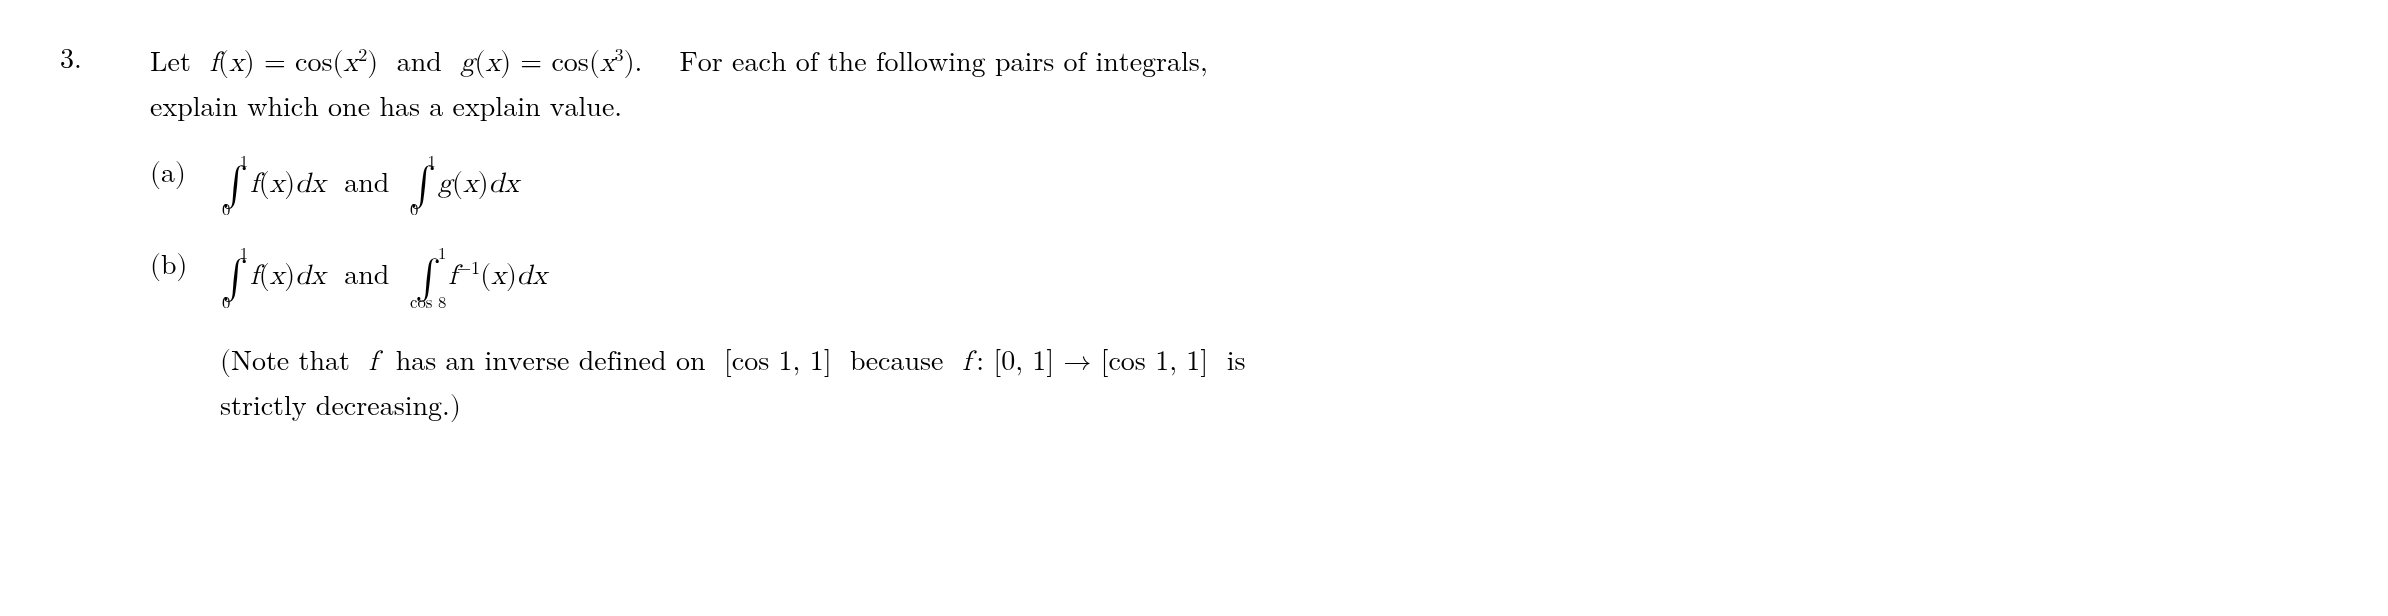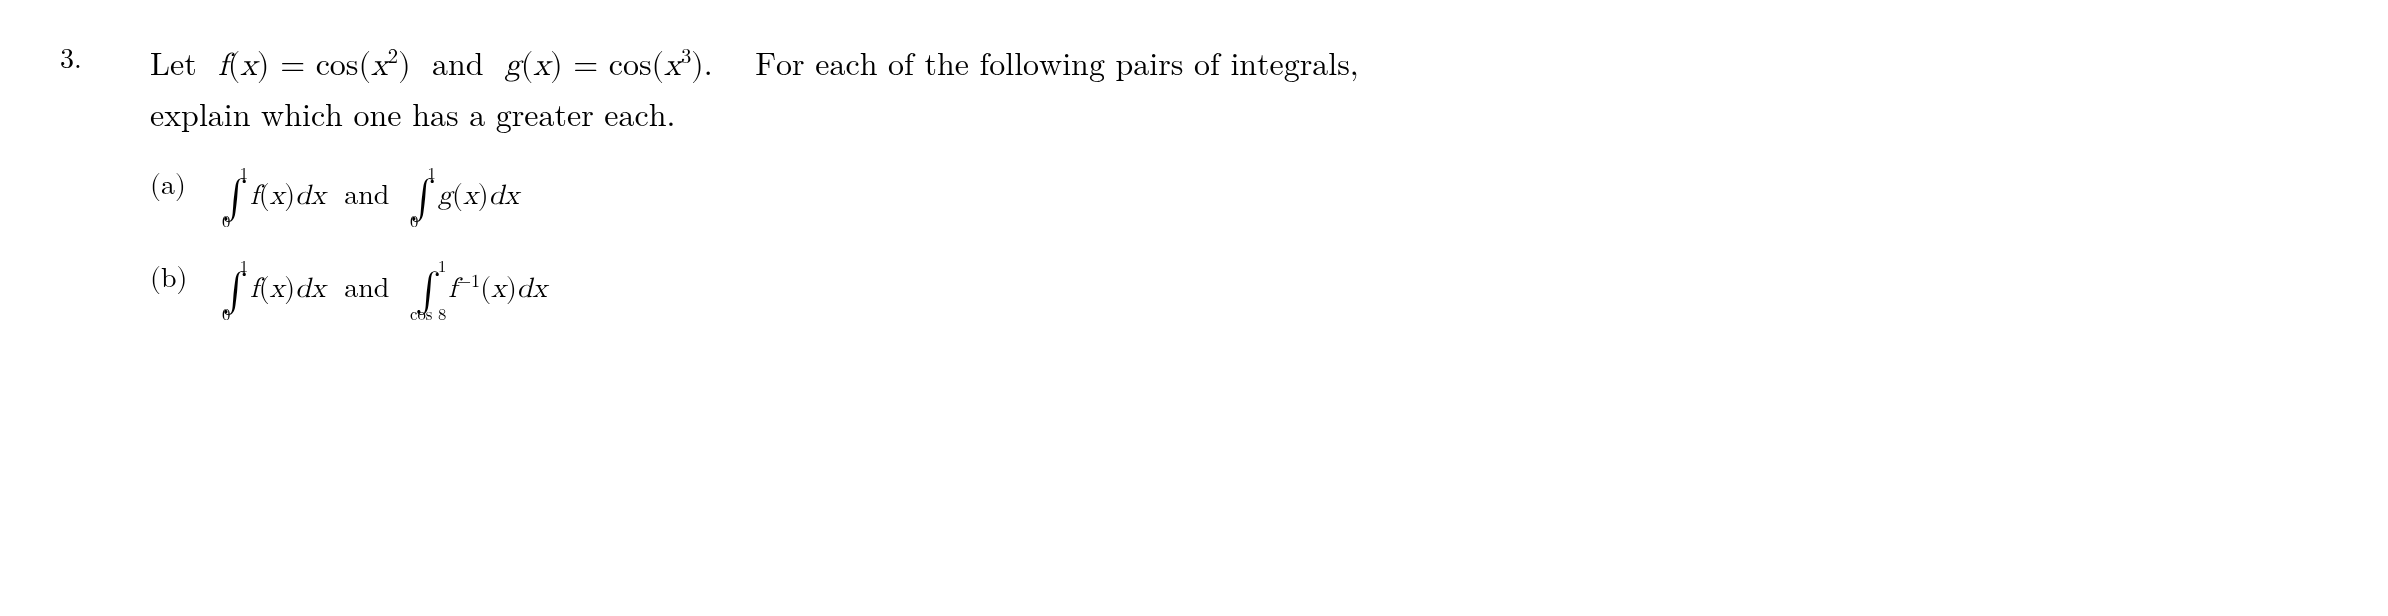--- a/index.html
+++ b/index.html
@@ -34,21 +34,21 @@
     }
 
     .problem-content {
       flex: 1;
       display: flex;
       flex-direction: column;
       gap: 0px;
     }
 
     .problem-statement {
-      font-size: 32px;
+      font-size: 28px;
       line-height: 1.6;
       margin-bottom: 24px;
     }
 
     .part {
       display: flex;
       flex-direction: row;
       margin-bottom: 28px;
       align-items: flex-start;
     }
@@ -113,21 +113,21 @@
 
 <div class="problem-container">
   <div class="problem-number">3.</div>
   <div class="problem-content">
 
     <div class="problem-statement">
       <span>
         Let&nbsp;&nbsp;<span class="italic">f</span>(<span class="italic">x</span>) = cos(<span class="italic">x</span><sup>2</sup>)&nbsp; and &nbsp;<span class="italic">g</span>(<span class="italic">x</span>) = cos(<span class="italic">x</span><sup>3</sup>).&nbsp;&nbsp;&nbsp; For each of the following pairs of integrals,
       </span>
       <br>
-      <span>explain which one has a greater each.</span>
+      <span>explain which one has a explain value.</span>
     </div>
 
     <div class="part">
       <div class="part-label">(a)</div>
       <div class="part-content">
         <span class="int-wrap">
           <span class="int-top">1</span>
           <span class="int-sym">∫</span>
           <span class="int-bot">0</span>
         </span><span class="italic">f</span>(<span class="italic">x</span>)<span class="italic">dx</span>&nbsp; and &nbsp;<span class="int-wrap">
@@ -146,15 +146,20 @@
           <span class="int-sym">∫</span>
           <span class="int-bot">0</span>
         </span><span class="italic">f</span>(<span class="italic">x</span>)<span class="italic">dx</span>&nbsp; and &nbsp;<span class="int-wrap">
           <span class="int-top">1</span>
           <span class="int-sym">∫</span>
           <span class="int-bot"><span style="font-style:normal;font-size:1em;">cos 8</span></span>
         </span><span class="italic">f</span><sup>−1</sup>(<span class="italic">x</span>)<span class="italic">dx</span>
       </div>
     </div>
 
+    <div class="note-content">
+      <span>(Note that&nbsp; <span class="italic">f</span> &nbsp;has an inverse defined on&nbsp; [cos 1, 1]&nbsp; because&nbsp; <span class="italic">f</span> : [0, 1] → [cos 1, 1]&nbsp; is</span>
+      <br>
+      <span>strictly decreasing.)</span>
+    </div>
 
   </div>
 </div>
 
 </body></html>

